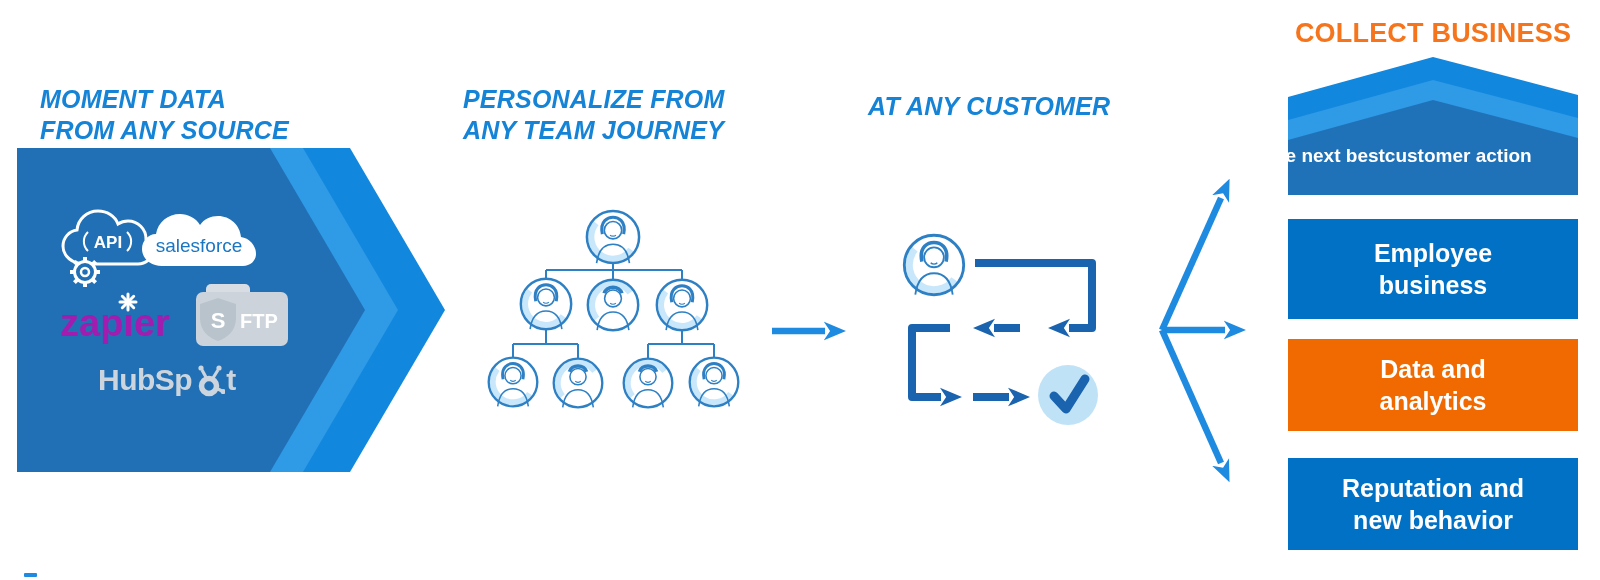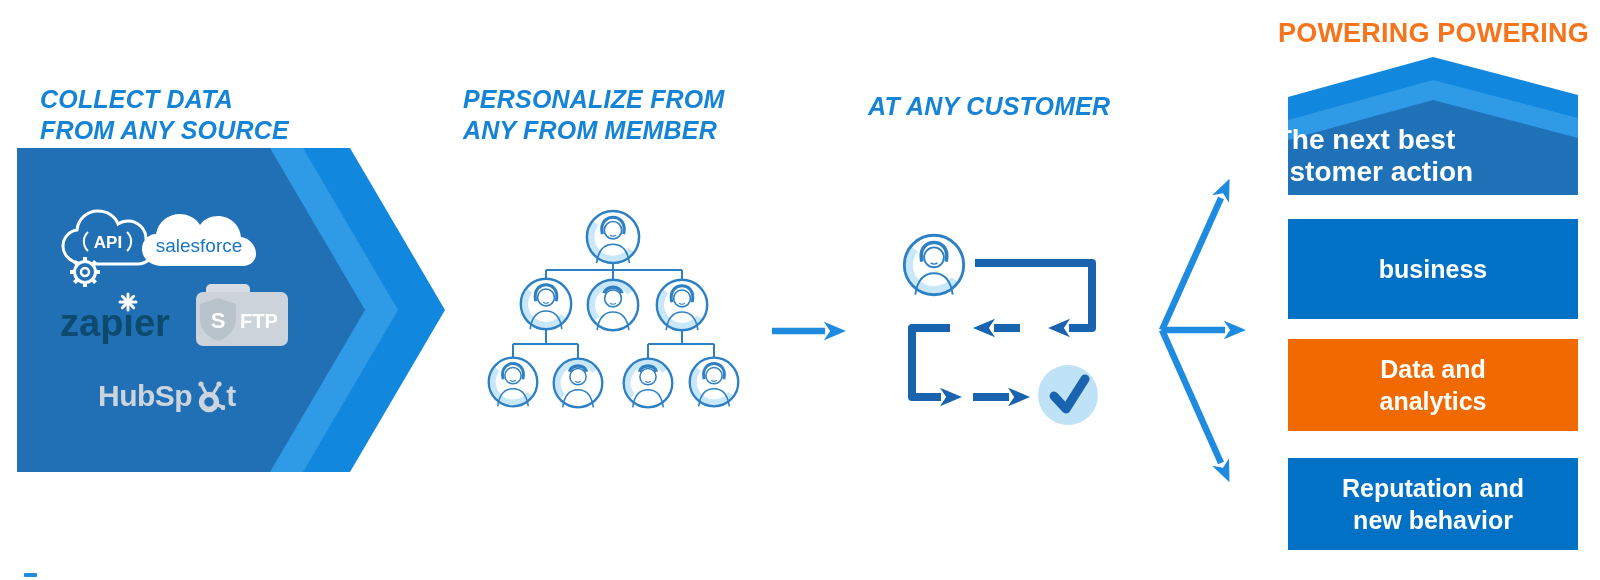--- a/index.html
+++ b/index.html
@@ -15,42 +15,42 @@
   }
   .hd-powering{
     position:absolute;left:1278px;top:18px;width:310px;text-align:center;
     color:var(--powering-orange,#f5741c);font-weight:bold;font-size:27px;
     letter-spacing:.2px;white-space:nowrap;
   }
   
   .abs{position:absolute;}
   
   .zapier{
-    position:absolute;left:60px;top:303px;color:#0c4a6e;font-weight:bold;
+    position:absolute;left:60px;top:303px;color:#a21caf;font-weight:bold;
     font-size:38px;line-height:40px;letter-spacing:0px;
   }
   .zapier .star{position:absolute;left:57px;top:-12px;}
   .hubspot{
     position:absolute;left:98px;top:362px;color:var(--logo-gray,#ccd5dd);
     font-weight:bold;font-size:30px;line-height:34px;letter-spacing:-0.5px;
-    display:flex;align-items:flex-end;margin-top:16px;
+    display:flex;align-items:flex-end;
   }
   .hubspot svg{margin:0 1px -1px 1px;}
   
   .box{
     position:absolute;left:1288px;width:290px;display:flex;flex-direction:column;
     align-items:center;justify-content:center;text-align:center;color:#ffffff;
     font-weight:bold;font-size:25px;line-height:32px;
   }
   .box.blue{background:var(--box-blue,#0071c5);}
   .box.orange{background:var(--box-orange,#f16a01);}
   .house-text{
-    position:absolute;left:1220px;top:120px;width:290px;height:72px;
-    display:flex;flex-direction:column;align-items:center;justify-content:center;
-    text-align:center;color:#ffffff;font-weight:bold;font-size:28px;line-height:32px;
+    position:absolute;left:1252px;top:120px;width:290px;height:72px;
+    display:flex;align-items:center;justify-content:center;
+    text-align:center;color:#ffffff;font-weight:bold;font-size:19px;line-height:32px;
   }
   .dash{
     position:absolute;left:24px;top:573px;width:13px;height:4px;
     background:var(--branch-arrow,#1e8ae0);border-radius:1px;
   }
 </style>
 </head>
 <body>
 
 <div class="canvas">
@@ -82,21 +82,21 @@
       <marker id="mflow" viewBox="0 0 10 10" refX="0.5" refY="5" markerUnits="strokeWidth" markerWidth="2.8" markerHeight="2.8" orient="auto">
         <polygon points="0,0.8 10,5 0,9.2 2.8,5" fill="#1a63ae"></polygon>
       </marker>
       <marker id="mbranch" viewBox="0 0 10 10" refX="0.5" refY="5" markerUnits="strokeWidth" markerWidth="3.4" markerHeight="3.4" orient="auto">
         <polygon points="0,0.8 10,5 0,9.2 2.8,5" fill="#1e8ae0"></polygon>
       </marker>
     </defs>
   </svg>
 
   <div class="hd" style="left:40px;top:84px">
-    <div>COLLECT DATA</div>
+    <div>MOMENT DATA</div>
     <div>FROM ANY SOURCE</div>
   </div>
 
   <svg class="abs" style="left:17px;top:148px" width="440" height="324" viewBox="0 0 440 324">
     <polygon points="0,0 333,0 428,162 333,324 0,324" fill="#1287de"></polygon>
     <polygon points="0,0 286,0 381,162 286,324 0,324" fill="#2f9ae6"></polygon>
     <polygon points="0,0 253,0 348,162 253,324 0,324" fill="#2170b5"></polygon>
   </svg>
 
   <svg class="abs" style="left:55px;top:200px" width="105" height="100" viewBox="0 0 105 100">
@@ -152,21 +152,21 @@
         <circle cx="10" cy="-14" r="2.6"></circle>
         <circle cx="14.2" cy="9.5" r="2.6"></circle>
       </g>
       <circle cx="0" cy="4" r="7.5" fill="none" stroke="#ccd5dd" stroke-width="5.5"></circle>
     </svg>
     <span>t</span>
   </div>
 
   <div class="hd" style="left:463px;top:84px">
     <div>PERSONALIZE FROM</div>
-    <div>ANY FROM MEMBER</div>
+    <div>ANY TEAM JOURNEY</div>
   </div>
 
   <svg class="abs" style="left:480px;top:200px" width="270" height="215" viewBox="0 0 270 215">
     <g fill="none" stroke="#2e80c4" stroke-width="2">
       <path d="M133 60 V70 M66 70 H202 M66 70 V80 M133 70 V80 M202 70 V80"></path>
       <path d="M66 128 V144 M33 144 H98 M33 144 V160 M98 144 V160"></path>
       <path d="M202 128 V144 M168 144 H234 M168 144 V160 M234 144 V160"></path>
     </g>
     <use href="#avF" x="104" y="8" width="58" height="58"></use>
     <use href="#avF" x="38" y="76" width="56" height="56"></use>
@@ -199,33 +199,34 @@
   </svg>
 
   <svg class="abs" style="left:1135px;top:158px" width="130" height="350" viewBox="0 0 130 350">
     <g stroke="#1e8ae0" stroke-width="6.5" fill="none">
       <line x1="27" y1="172" x2="86" y2="40" marker-end="url(#mbranch)"></line>
       <line x1="27" y1="172" x2="90" y2="172" marker-end="url(#mbranch)"></line>
       <line x1="27" y1="172" x2="86" y2="305" marker-end="url(#mbranch)"></line>
     </g>
   </svg>
 
-  <div class="hd-powering">POWERING POWERING</div>
+  <div class="hd-powering">COLLECT BUSINESS</div>
 
   <svg class="abs" style="left:1288px;top:57px" width="290" height="138" viewBox="0 0 290 138">
     <polygon points="0,40 145,0 290,38 290,138 0,138" fill="#1287de"></polygon>
     <polygon points="0,63 145,23 290,61 290,138 0,138" fill="#2f9ae6"></polygon>
     <polygon points="0,83 145,43 290,81 290,138 0,138" fill="#2072b8"></polygon>
   </svg>
   <div class="house-text">
     <div>The next best</div>
     <div>customer action</div>
   </div>
 
   <div class="box blue" style="top:219px;height:100px">
+    <div>Employee</div>
     <div>business</div>
   </div>
   <div class="box orange" style="top:339px;height:92px">
     <div>Data and</div>
     <div>analytics</div>
   </div>
   <div class="box blue" style="top:458px;height:92px">
     <div>Reputation and</div>
     <div>new behavior</div>
   </div>

